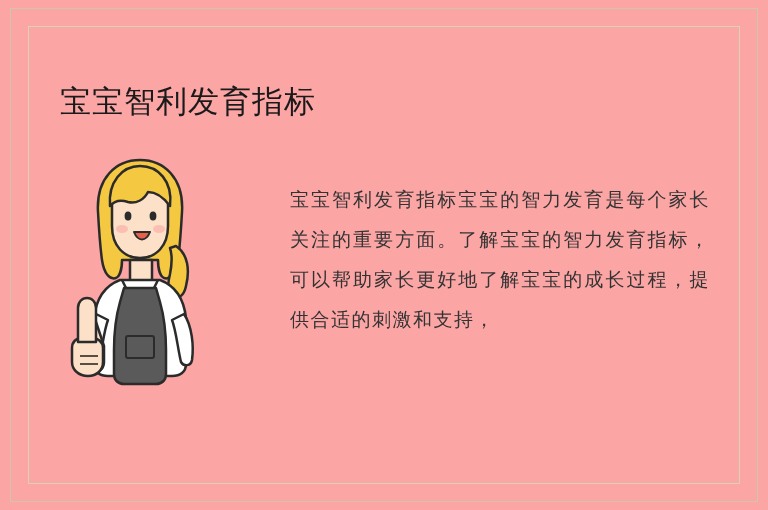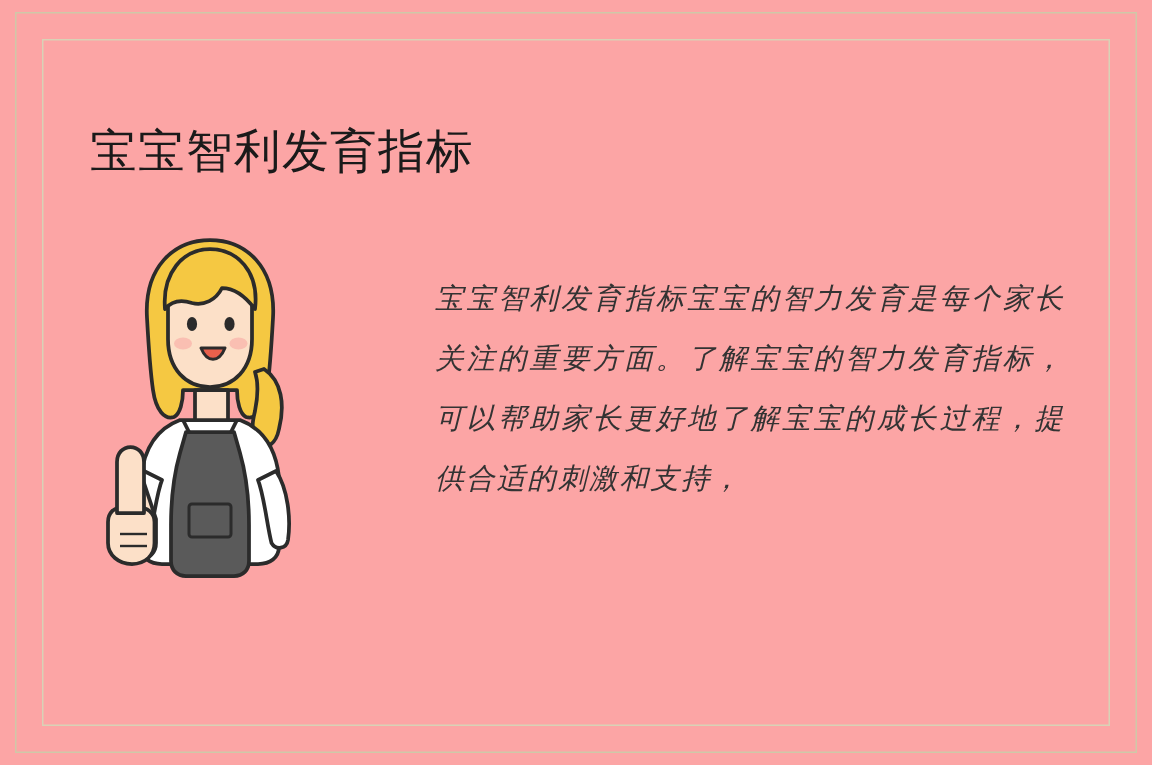--- a/index.html
+++ b/index.html
@@ -50,21 +50,20 @@
     letter-spacing: 1px;
     font-family: "DejaVu Sans", sans-serif;
     white-space: nowrap;
   }
   .content {
     position: absolute;
     left: 60px;
     top: 140px;
     right: 60px;
     bottom: 60px;
-    font-style: italic;
   }
   .illustration {
     position: absolute;
     left: 0px;
     top: 10px;
     width: 160px;
     height: 250px;
   }
   .body-text {
     position: absolute;

